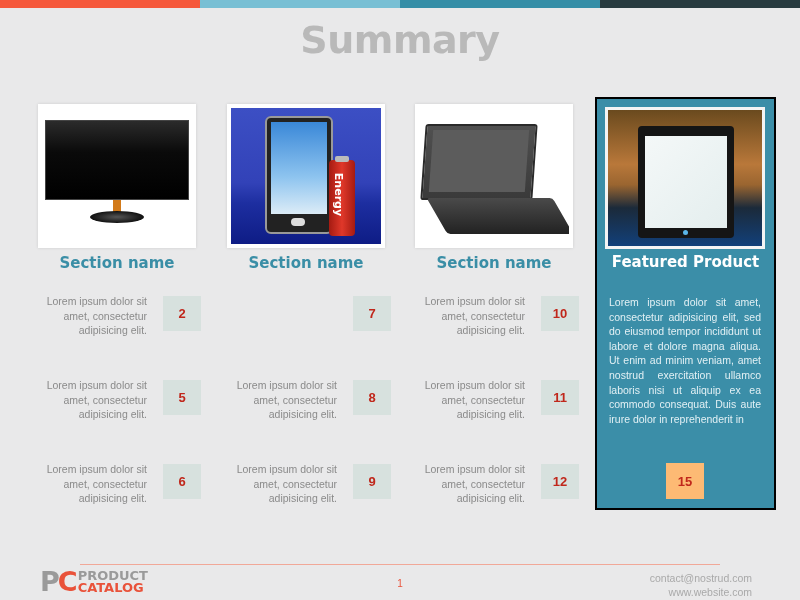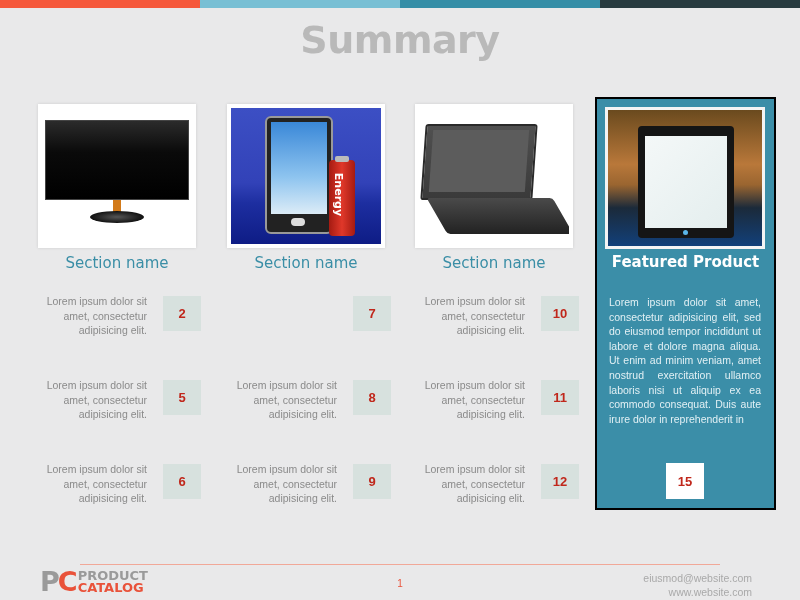--- a/index.html
+++ b/index.html
@@ -16,21 +16,21 @@
     font-family: "DejaVu Sans", sans-serif; font-weight: bold; font-size: 38px;
     color: #b9b9b9; letter-spacing: -0.5px;
   }
   .col { position: absolute; top: 104px; width: 158px; }
   .thumb {
     width: 158px; height: 144px; background: #fff; padding: 4px;
     box-shadow: 0 0 3px rgba(0,0,0,0.12);
   }
   .thumb .img { width: 100%; height: 100%; position: relative; overflow: hidden; }
   .sec-name {
-    margin-top: 6px; text-align: center; color: #3a8ea6; font-weight: normal;
+    margin-top: 6px; text-align: center; color: #3a8ea6; font-weight: bold;
     font-size: 15px; font-family: "DejaVu Sans", sans-serif;
   }
   .item { position: absolute; left: 0; width: 165px; height: 40px; }
   .item .txt {
     position: absolute; left: 0; top: 0; width: 110px; text-align: right;
     font-size: 10.5px; line-height: 14.5px; color: #8a8a8a;
   }
   .item .num {
     position: absolute; left: 126px; top: 2px; width: 38px; height: 35px;
     background: #d7e1de; color: #c0271b; font-weight: bold; font-size: 13px;
@@ -47,21 +47,21 @@
   .featured .fname {
     position: absolute; top: 154px; left: 0; width: 100%; text-align: center;
     color: #fff; font-weight: bold; font-size: 15px; font-family: "DejaVu Sans", sans-serif;
   }
   .featured .desc {
     position: absolute; top: 196px; left: 12px; width: 152px;
     color: #e2f0f4; font-size: 10.5px; line-height: 14.6px; text-align: justify;
   }
   .featured .fnum {
     position: absolute; left: 69px; top: 364px; width: 38px; height: 36px;
-    background: #ffffff; color: #c0271b; font-weight: bold; font-size: 13px;
+    background: #fdba74; color: #c0271b; font-weight: bold; font-size: 13px;
     display: flex; align-items: center; justify-content: center;
   }
   .footline { position: absolute; top: 564px; left: 80px; width: 640px; height: 1px; background: #f1a898; }
   .logo { position: absolute; left: 40px; top: 568px; display: flex; align-items: flex-end; }
   .logo .pc { font-family: "DejaVu Sans", sans-serif; font-weight: bold; font-size: 27px; line-height: 28px; letter-spacing: -2px; }
   .logo .pc .p { color: #9a9a9a; }
   .logo .pc .c { color: #e9523a; }
   .logo .words { margin-left: 2px; font-family: "DejaVu Sans", sans-serif; font-size: 13px; line-height: 12px; font-weight: bold; padding-bottom: 2px; }
   .logo .words .w1 { color: #9a9a9a; }
   .logo .words .w2 { color: #e9523a; }
@@ -167,15 +167,15 @@
   <div class="pc">
     <span class="p">P</span><span class="c">C</span>
   </div>
   <div class="words">
     <div class="w1">PRODUCT</div>
     <div class="w2">CATALOG</div>
   </div>
 </div>
 <div class="pagenum">1</div>
 <div class="contact">
-  <div>eiusmod@website.com</div>
+  <div>contact@nostrud.com</div>
   <div>www.website.com</div>
 </div>
 
 </body></html>

